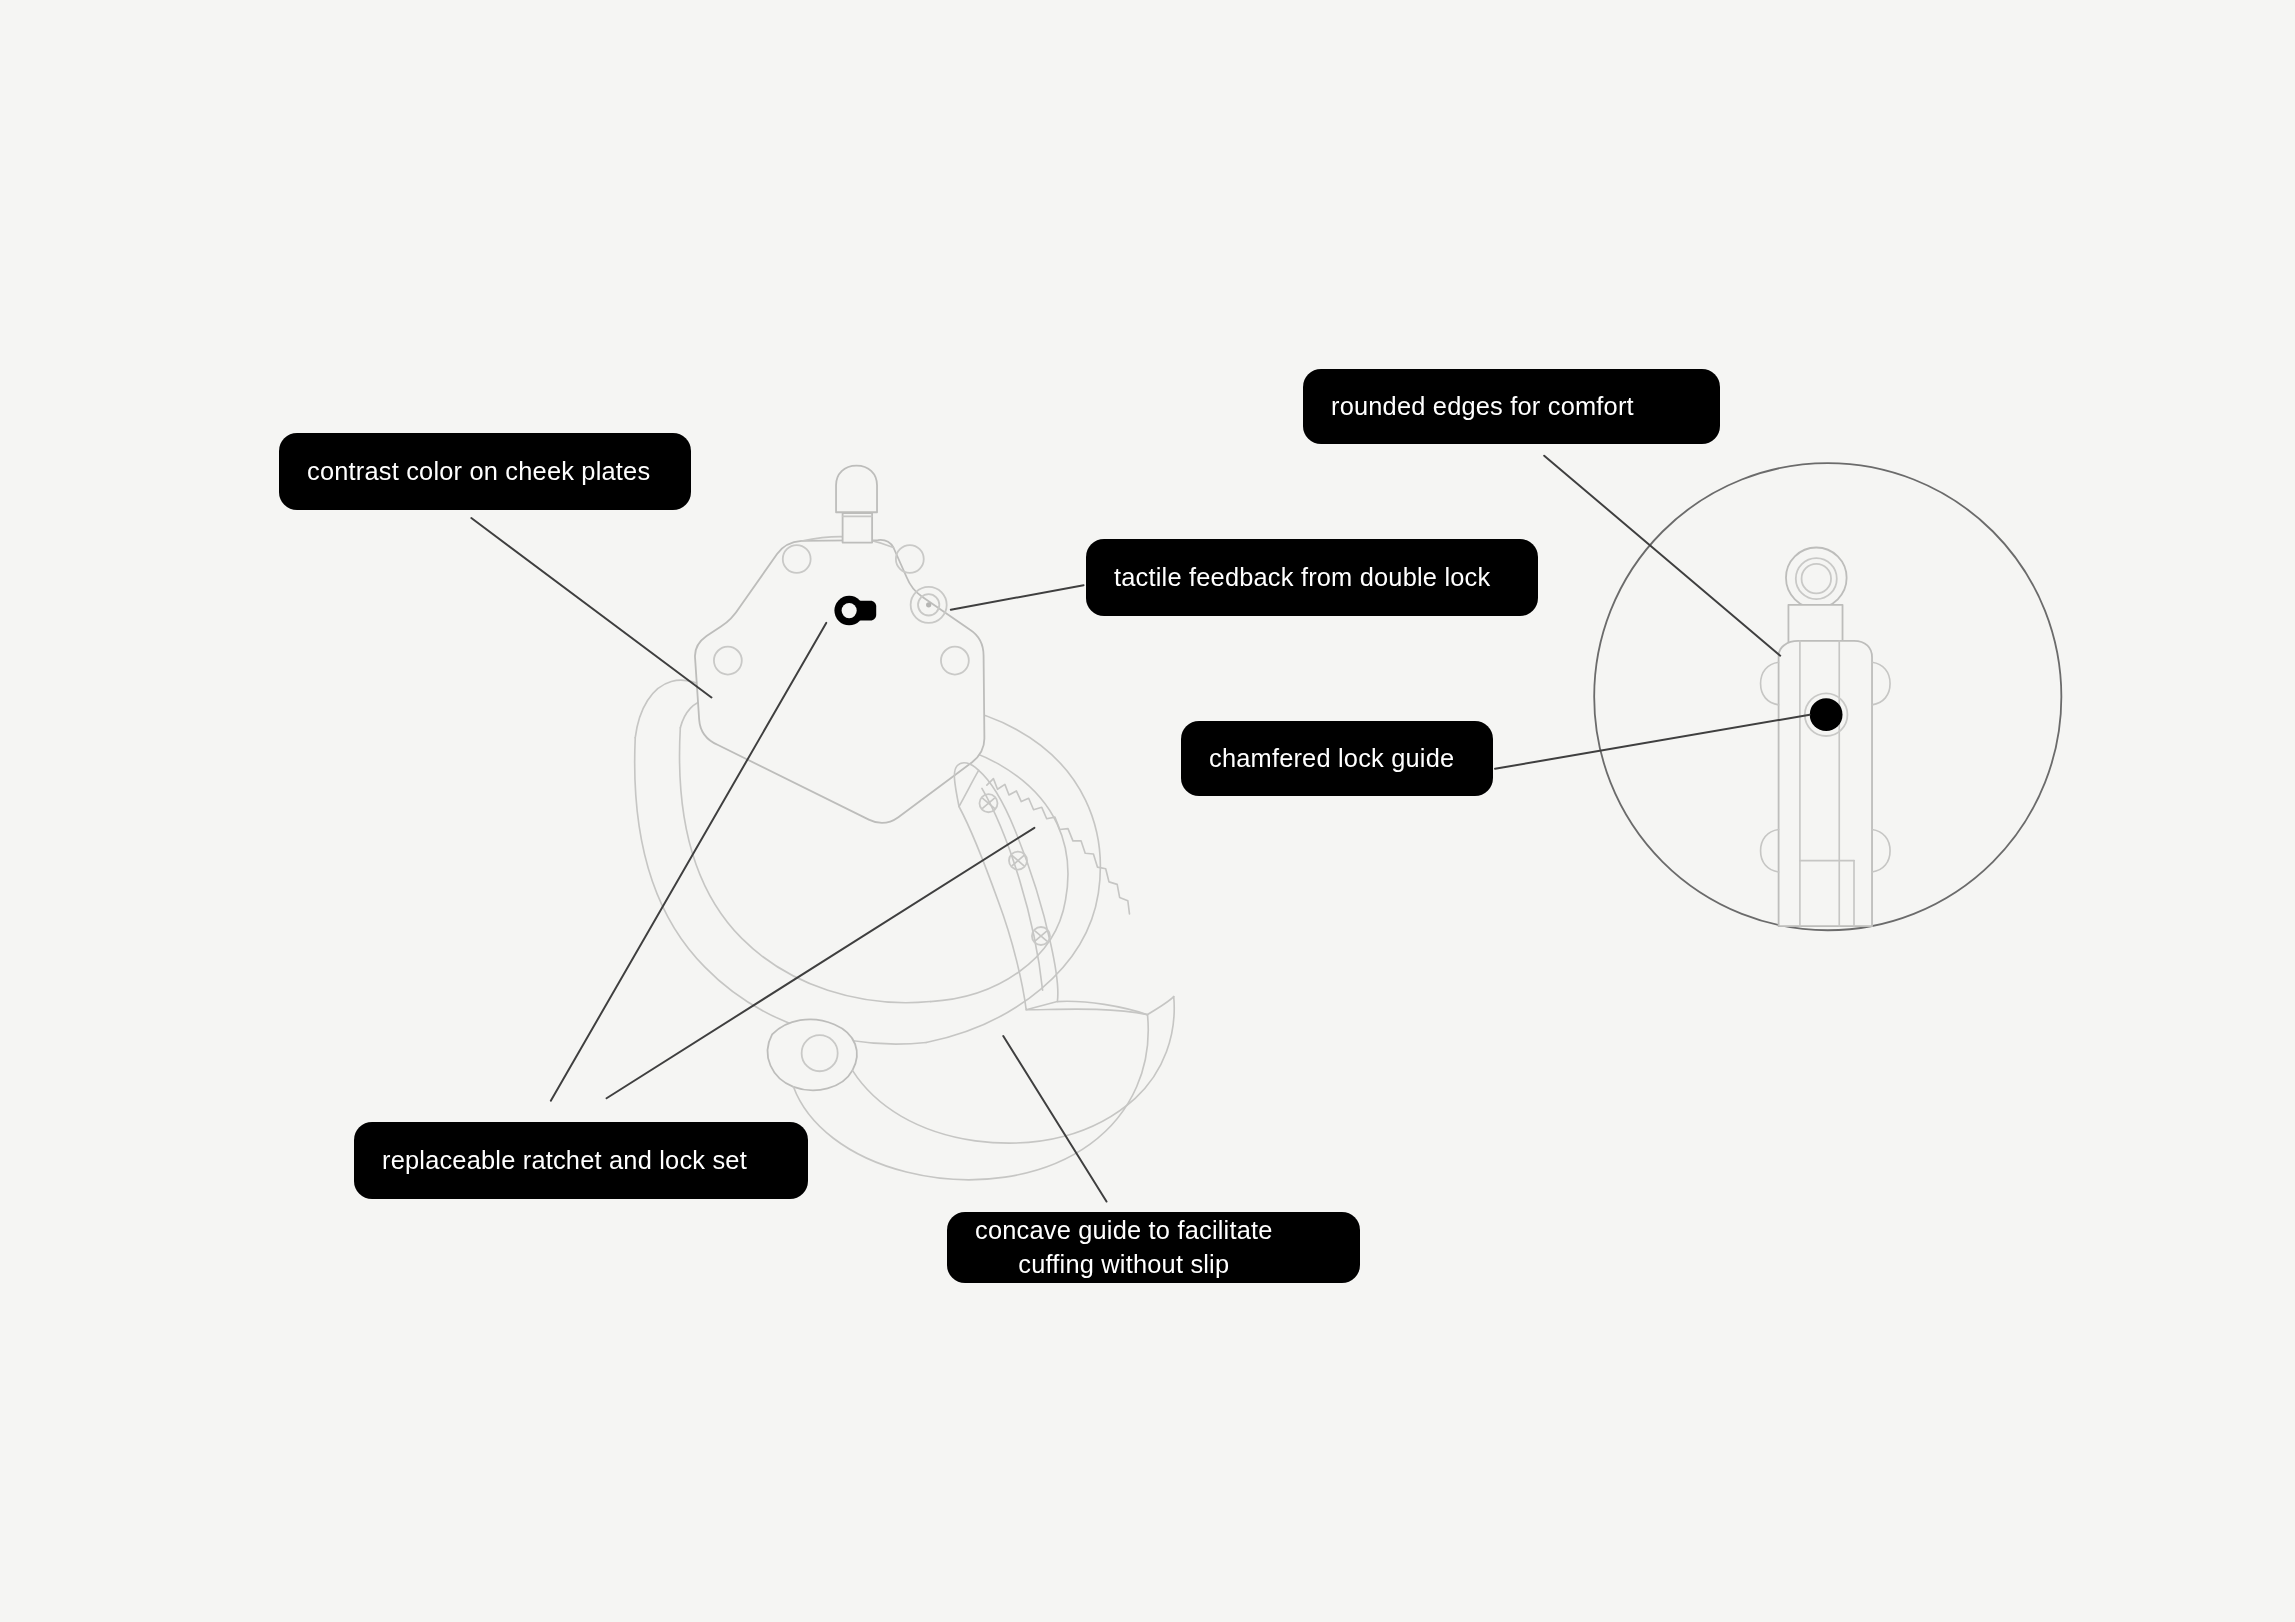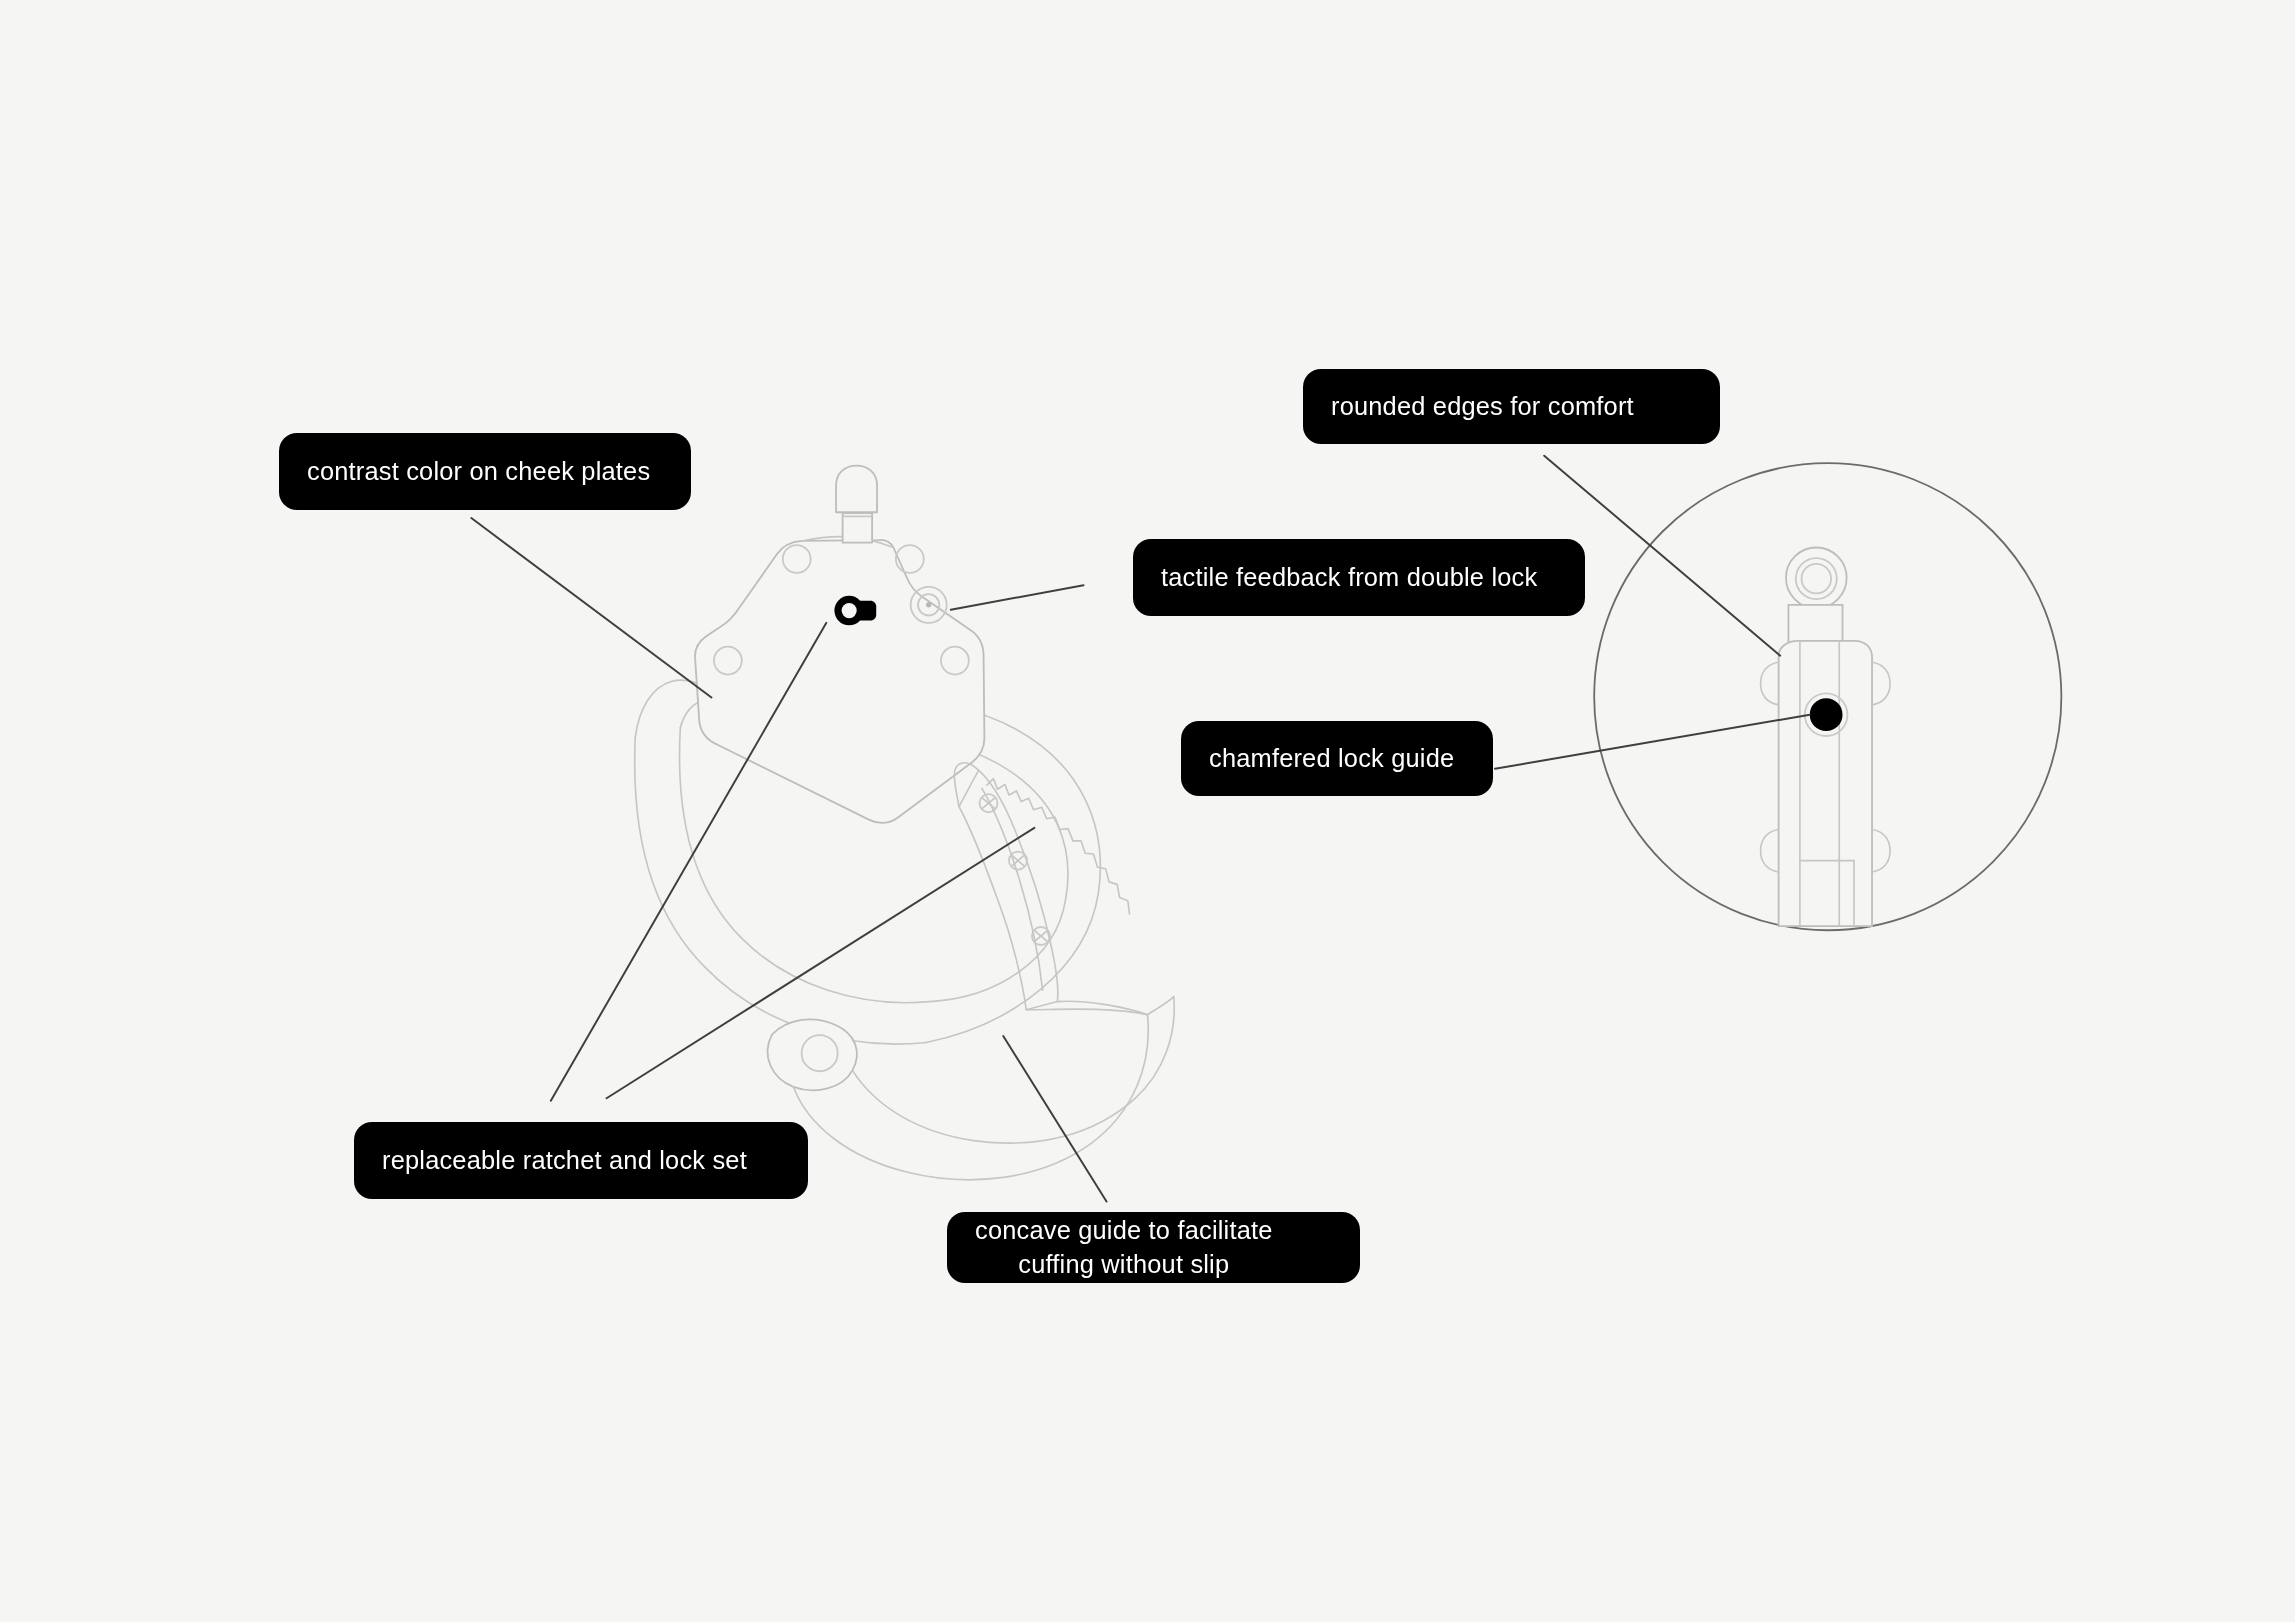--- a/index.html
+++ b/index.html
@@ -39,21 +39,21 @@
     line-height: 1.32;
     font-weight: 300;
     font-size: 25.4px;
     white-space: pre-line;
   }
   .callout span {
     display: block;
   }
   #cl-contrast   { left: 266px;  top: 433px;  width: 412px;  height: 77px; margin-left: 13px; }
   #cl-rounded    { left: 1295px; top: 369px;  width: 417px;  height: 75px; margin-left: 8px; }
-  #cl-tactile    { left: 1086px; top: 539px;  width: 452px;  height: 77px; margin-left: 47px; }
+  #cl-tactile    { left: 1086px; top: 539px;  width: 452px;  height: 77px; }
   #cl-chamfered  { left: 1181px; top: 721px;  width: 312px;  height: 75px; }
   #cl-ratchet    { left: 354px;  top: 1122px; width: 454px;  height: 77px; text-align: right; }
   #cl-concave    { left: 947px; top: 1212px; width: 413px;  height: 71px; text-align: center; }
 </style>
 </head>
 <body>
 
 <div id="stage">
 
   <svg id="artwork" viewBox="0 0 2800 1979" xmlns="http://www.w3.org/2000/svg">

